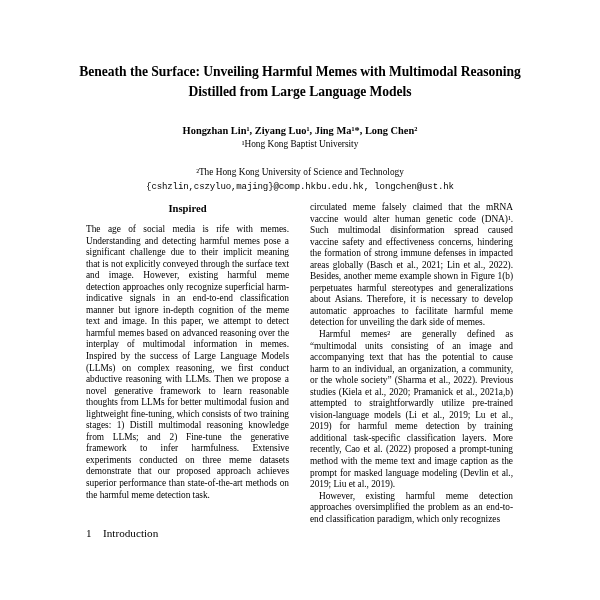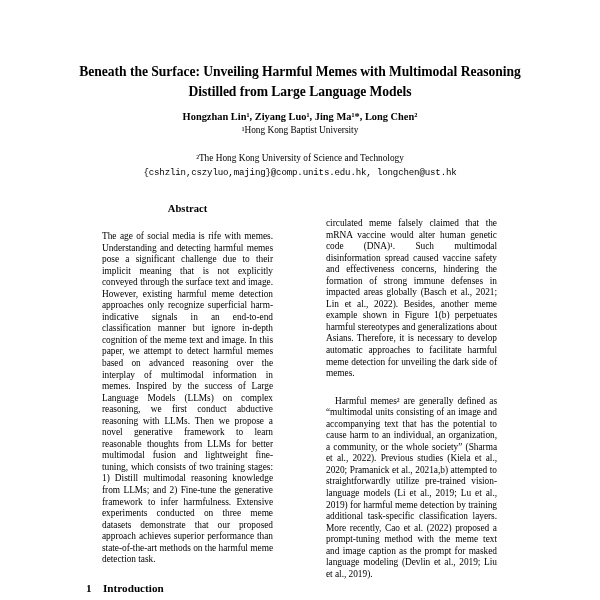--- a/index.html
+++ b/index.html
@@ -35,21 +35,21 @@
     font-family: "Liberation Serif", "DejaVu Serif", serif;
     font-weight: bold;
     font-size: 13.6px;
     line-height: 20px;
     letter-spacing: -0.05px;
     margin: 0;
     text-align: center;
   }
 
   .authors {
-    margin-top: 8px;
+    margin-top: 22px;
     font-weight: bold;
     font-size: 10.4px;
     line-height: 13px;
     text-align: center;
   }
 
   .affil {
     font-size: 9.3px;
     line-height: 12.3px;
     font-weight: normal;
@@ -88,38 +88,38 @@
 
   .abstract-head {
     font-weight: bold;
     font-size: 10.6px;
     line-height: 13px;
     text-align: center;
     margin: 0 0 9px 0;
   }
 
   p.body-text {
-    margin: 16px;
+    margin: 0;
     font-size: 9.35px;
     line-height: 11.55px;
     text-align: justify;
     text-justify: inter-word;
     hyphens: none;
     letter-spacing: -0.03px;
   }
   p.body-text + p.body-text {
     text-indent: 9px;
     font-family: Liberation Serif, serif;
   }
 
   .section-head {
-    font-weight: bold;
+    font-weight: normal;
     font-size: 11.2px;
     line-height: 13px;
-    margin: 14px 0 7px 0;
+    margin: 26px 0 7px 0;
     text-align: left;
   }
   .section-head .secnum {
     display: inline-block;
     min-width: 17px;
   }
 
   .nojust { text-align: left; }
 </style>
 </head>
@@ -129,42 +129,43 @@
 
   <div class="titleblock">
     <h1 class="paper-title">Beneath the Surface: Unveiling Harmful Memes with Multimodal Reasoning Distilled from Large Language Models</h1>
 
     <div class="authors">Hongzhan Lin¹, Ziyang Luo¹, Jing Ma¹*, Long Chen²</div>
 
     <div class="affil affil-1">¹Hong Kong Baptist University</div>
 
     <div class="affil affil-2">²The Hong Kong University of Science and Technology</div>
 
-    <div class="emails">{cshzlin,cszyluo,majing}@comp.units.edu.hk, longchen@ust.hk</div>
+    <div class="emails">{cshzlin,cszyluo,majing}@comp.hkbu.edu.hk, longchen@ust.hk</div>
   </div>
 
   <div class="columns">
 
     <div class="col">
 
-      <div class="abstract-head">Abstract</div>
+      <div class="abstract-head">Inspired</div>
 
       <p class="body-text">The age of social media is rife with memes. Understanding and detecting harmful memes pose a significant challenge due to their implicit meaning that is not explicitly conveyed through the surface text and image. However, existing harmful meme detection approaches only recognize superficial harm-indicative signals in an end-to-end classification manner but ignore in-depth cognition of the meme text and image. In this paper, we attempt to detect harmful memes based on advanced reasoning over the interplay of multimodal information in memes. Inspired by the success of Large Language Models (LLMs) on complex reasoning, we first conduct abductive reasoning with LLMs. Then we propose a novel generative framework to learn reasonable thoughts from LLMs for better multimodal fusion and lightweight fine-tuning, which consists of two training stages: 1) Distill multimodal reasoning knowledge from LLMs; and 2) Fine-tune the generative framework to infer harmfulness. Extensive experiments conducted on three meme datasets demonstrate that our proposed approach achieves superior performance than state-of-the-art methods on the harmful meme detection task.</p>
 
       <div class="section-head">
         <span class="secnum">1</span><span>Introduction</span>
       </div>
 
 
     </div>
 
     <div class="col">
 
       <p class="body-text">circulated meme falsely claimed that the mRNA vaccine would alter human genetic code (DNA)¹. Such multimodal disinformation spread caused vaccine safety and effectiveness concerns, hindering the formation of strong immune defenses in impacted areas globally (Basch et al., 2021; Lin et al., 2022). Besides, another meme example shown in Figure 1(b) perpetuates harmful stereotypes and generalizations about Asians. Therefore, it is necessary to develop automatic approaches to facilitate harmful meme detection for unveiling the dark side of memes.</p>
 
       <p class="body-text">Harmful memes² are generally defined as “multimodal units consisting of an image and accompanying text that has the potential to cause harm to an individual, an organization, a community, or the whole society” (Sharma et al., 2022). Previous studies (Kiela et al., 2020; Pramanick et al., 2021a,b) attempted to straightforwardly utilize pre-trained vision-language models (Li et al., 2019; Lu et al., 2019) for harmful meme detection by training additional task-specific classification layers. More recently, Cao et al. (2022) proposed a prompt-tuning method with the meme text and image caption as the prompt for masked language modeling (Devlin et al., 2019; Liu et al., 2019).</p>
 
+      <p class="body-text">However, existing harmful meme detection approaches oversimplified the problem as an end-to-end classification paradigm, which only recognizes</p>
 
     </div>
 
   </div>
 
 </div>
 
 </body></html>

